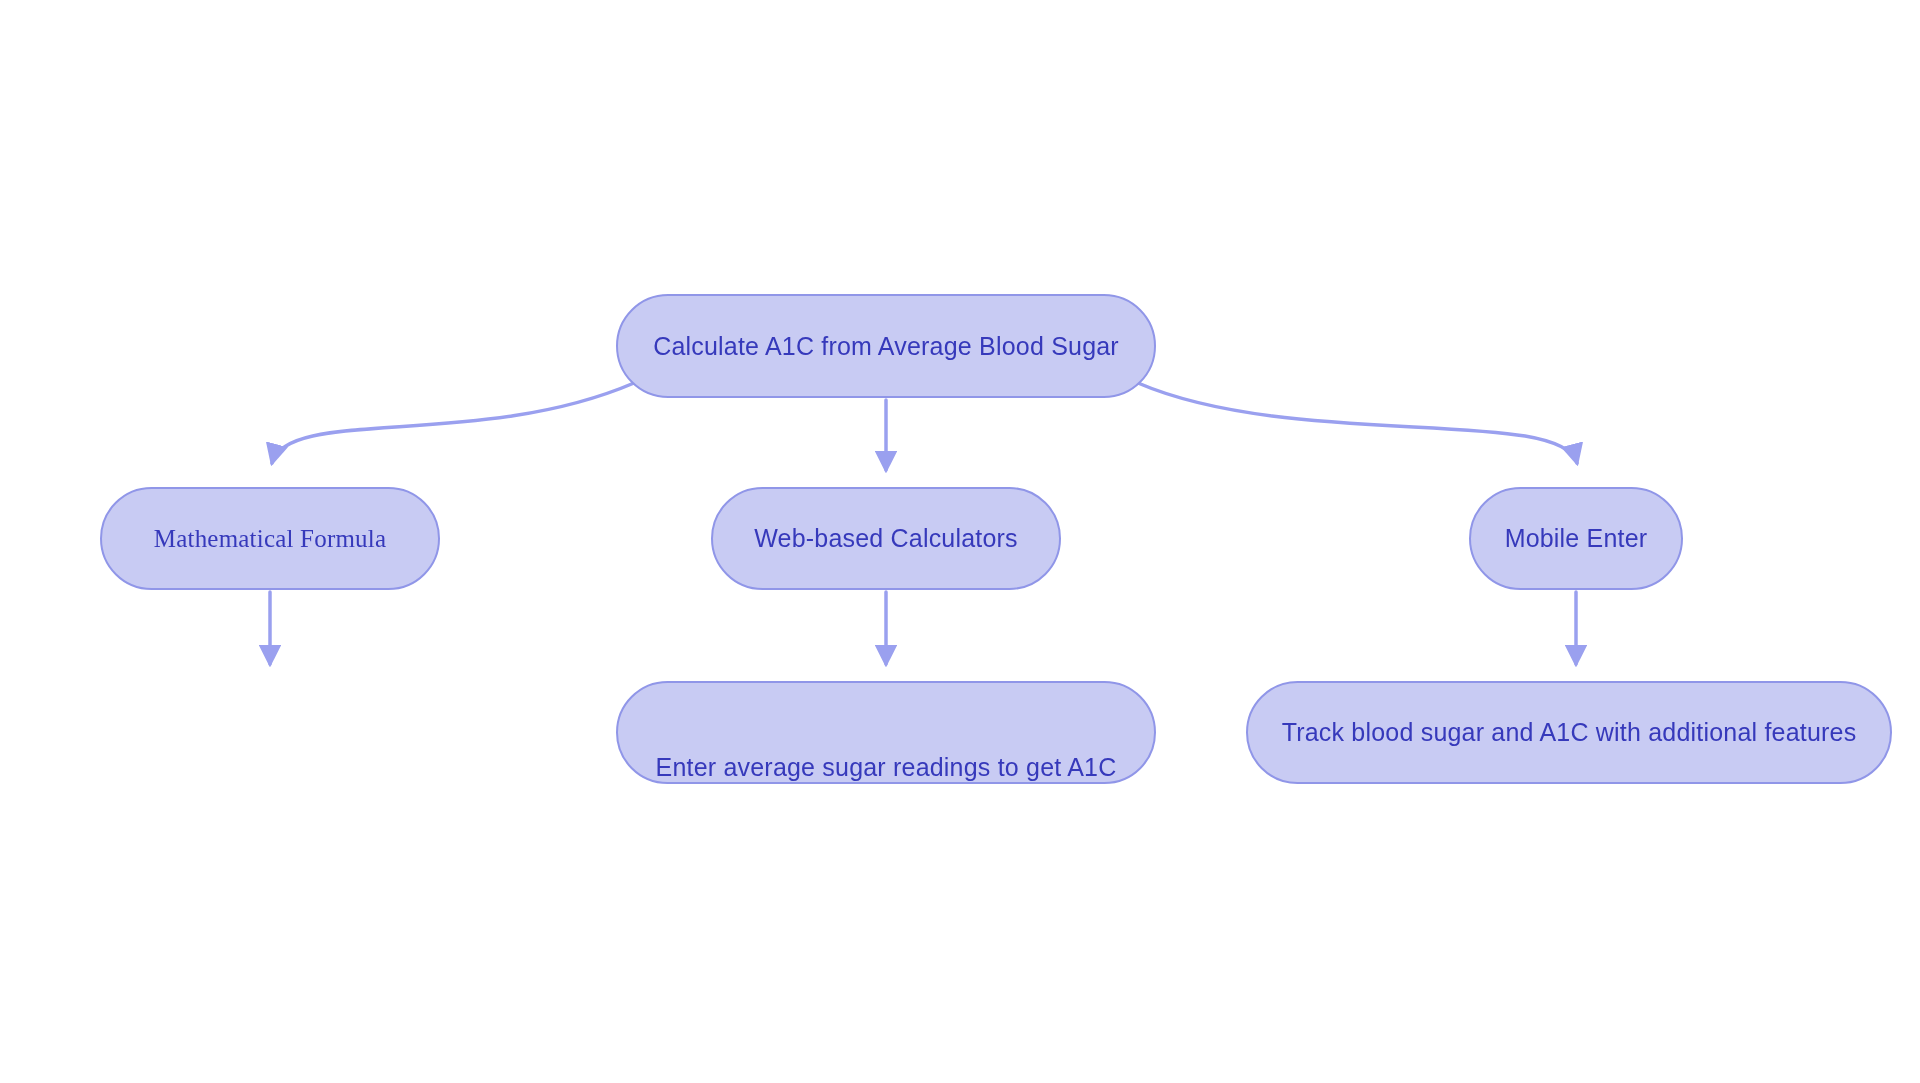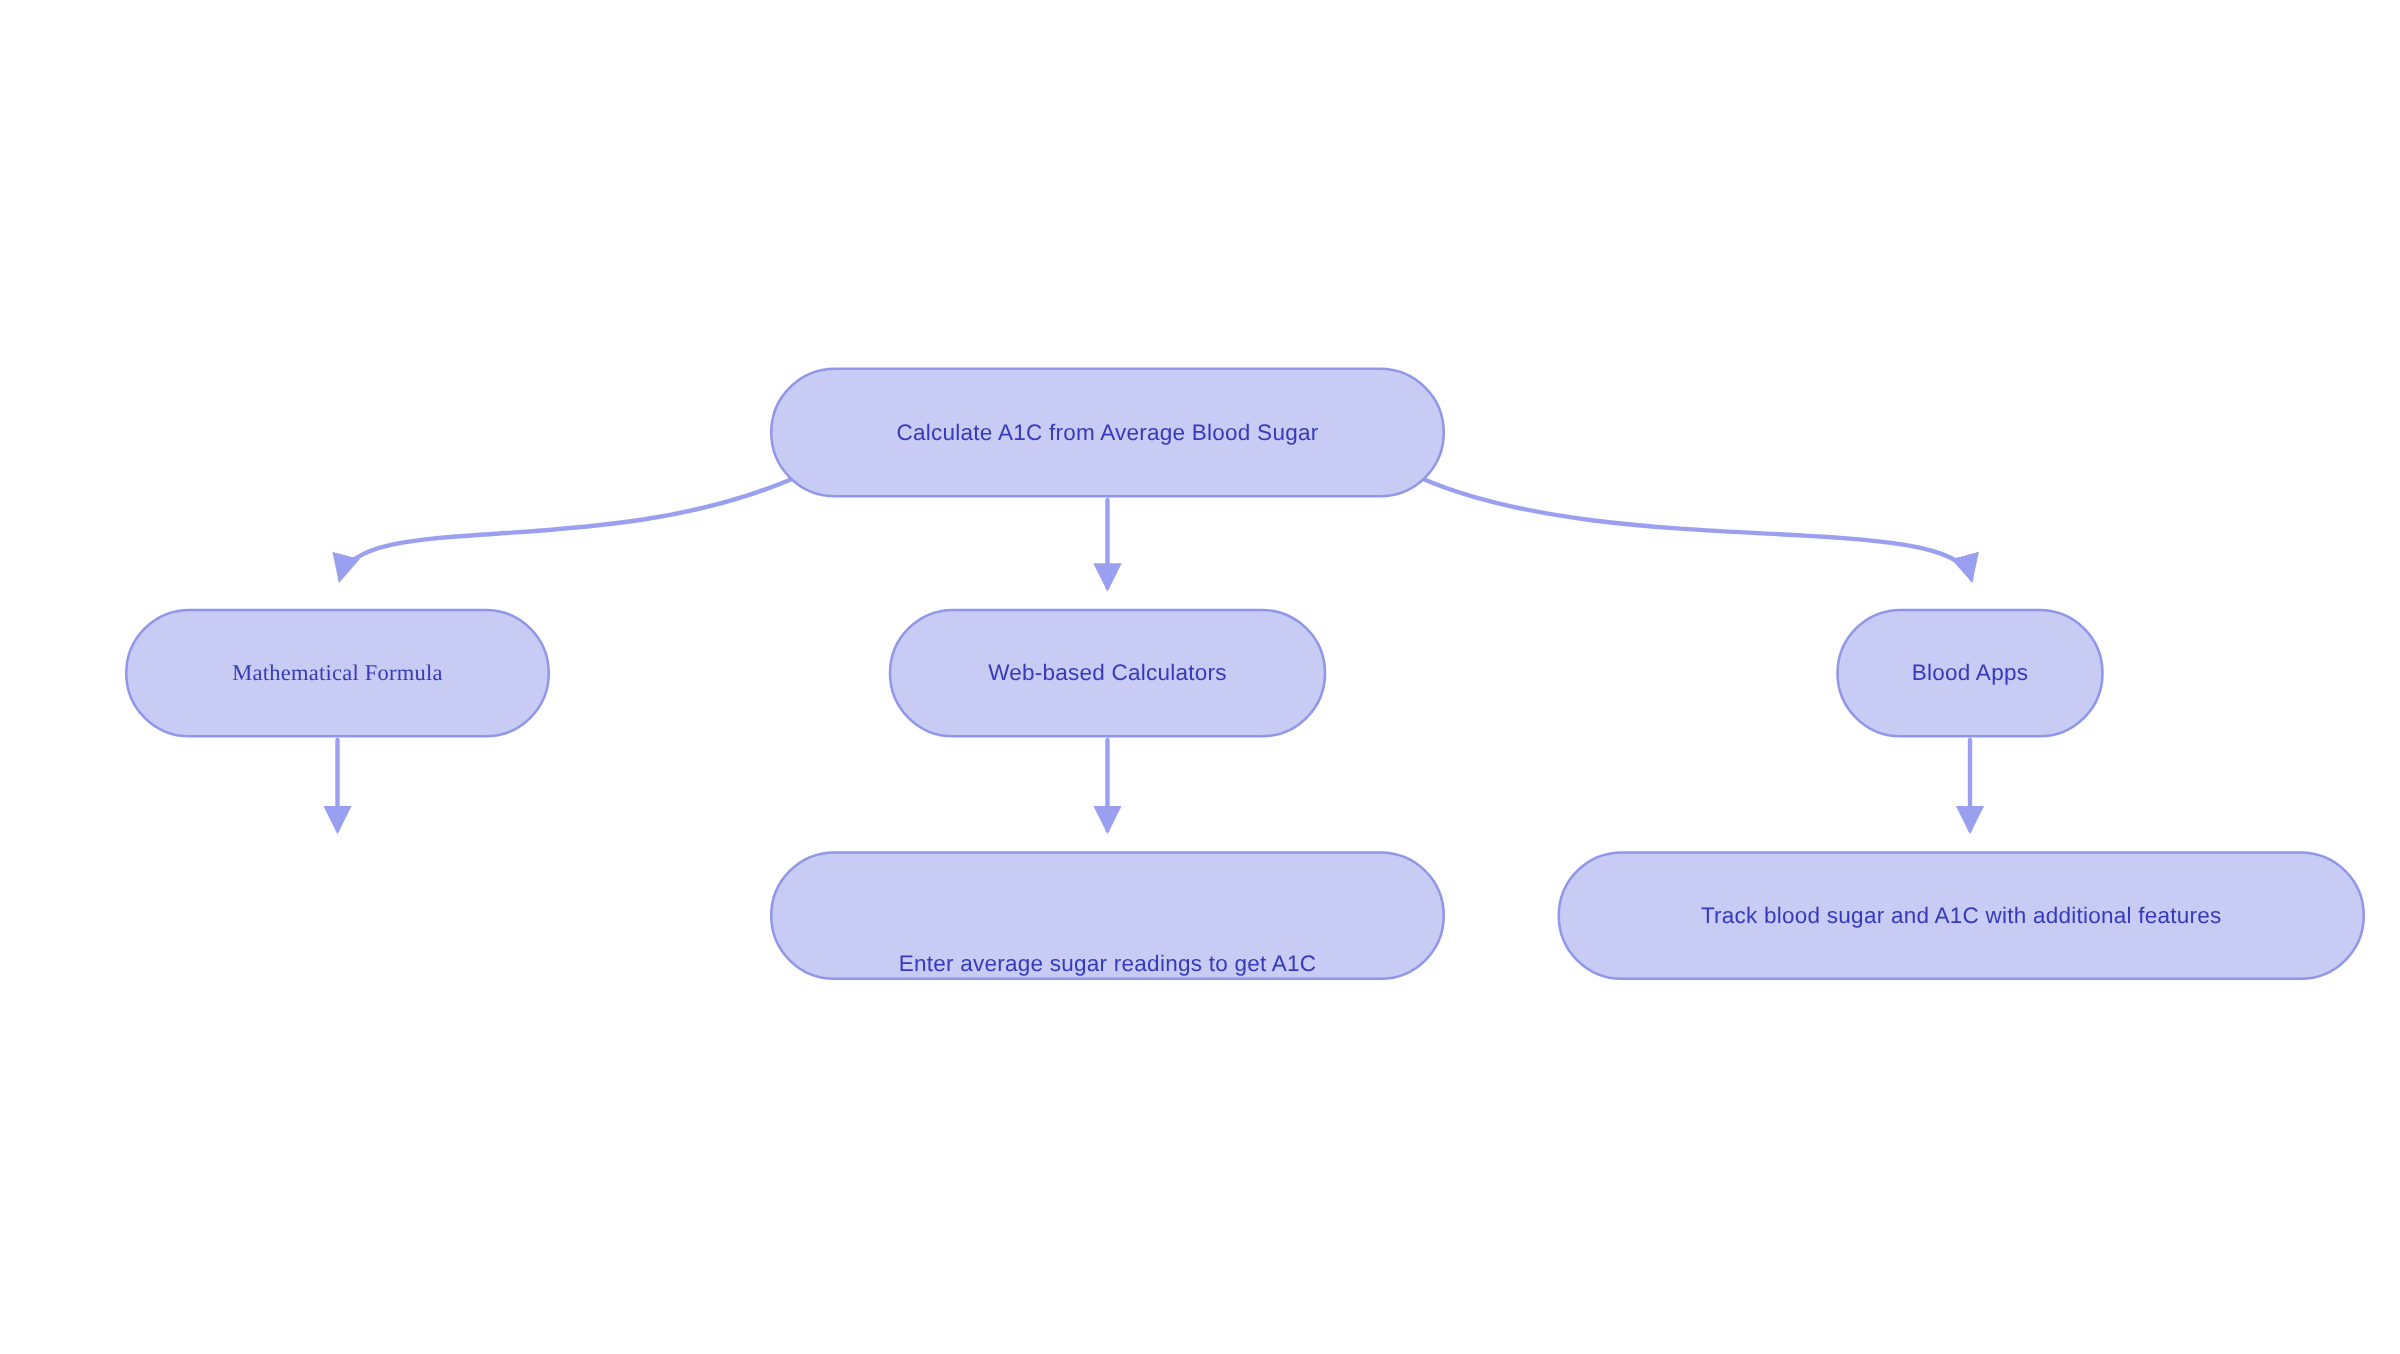--- a/index.html
+++ b/index.html
@@ -26,21 +26,21 @@
   .node {
     position: absolute;
     display: flex;
     align-items: center;
     justify-content: center;
     box-sizing: border-box;
     background: #c8cbf3;
     border: 2px solid #9096e8;
     border-radius: 54px;
     color: #3639bb;
-    font-size: 18px;
+    font-size: 25px;
     letter-spacing: 0.2px;
     text-align: center;
     white-space: nowrap;
   }
   
   .node-root          { left: 616px;  top: 294px; width: 540px; height: 104px; }
   .node-formula       { left: 100px;  top: 487px; width: 340px; height: 103px; font-family: Liberation Serif, serif; }
   .node-web           { left: 711px;  top: 487px; width: 350px; height: 103px; }
   .node-apps          { left: 1469px; top: 487px; width: 214px; height: 103px; }
   .node-formula-detail{ left: 15px;   top: 681px; width: 513px; height: 103px; }
@@ -74,21 +74,21 @@
 
   <div class="node node-formula">
     <span>Mathematical Formula</span>
   </div>
 
   <div class="node node-web">
     <span>Web-based Calculators</span>
   </div>
 
   <div class="node node-apps">
-    <span>Blood Apps</span>
+    <span>Mobile Enter</span>
   </div>
 
 
   <div class="node node-web-detail">
     <span>Enter average sugar readings to get A1C</span>
   </div>
 
   <div class="node node-apps-detail">
     <span>Track blood sugar and A1C with additional features</span>
   </div>

